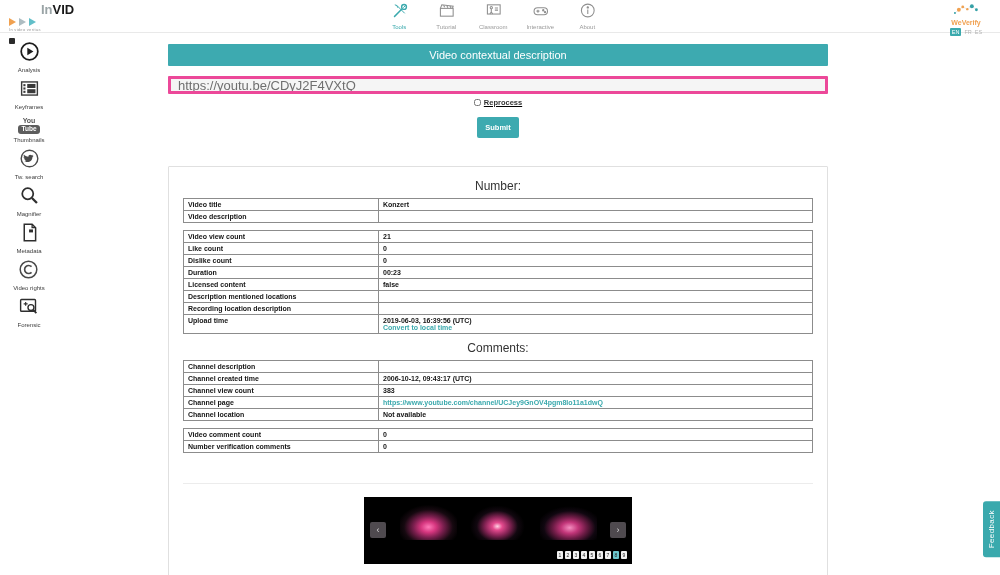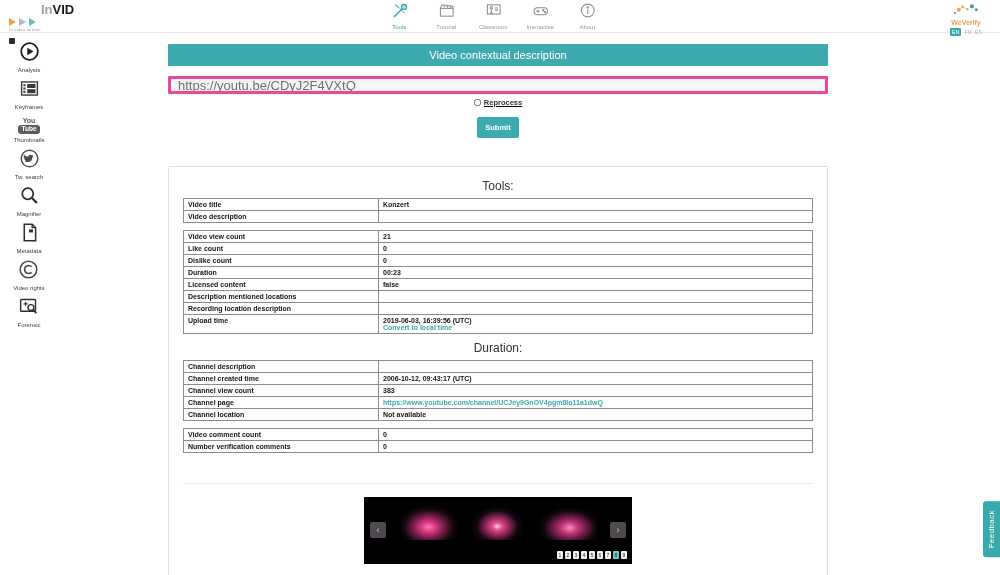--- a/index.html
+++ b/index.html
@@ -274,21 +274,21 @@
   <div class="reprocess-row">
     <input type="checkbox" style="">
     <span class="reprocess-label">Reprocess</span>
   </div>
 
   <div class="submit-row">
     <button class="submit-btn">Submit</button>
   </div>
 
   <div class="card">
-    <div class="section-heading">Tools:</div>
+    <div class="section-heading">Number:</div>
 
     <table>
       <tbody>
           <tr>
         <td class="lbl">Video title</td>
         <td>Konzert</td>
       </tr>
       <tr>
         <td class="lbl">Video description</td>
         <td></td>
@@ -329,21 +329,21 @@
       <tr>
         <td class="lbl">Upload time</td>
         <td>
           <span>2019-06-03, 16:39:56 (UTC)</span><br>
           <span class="cell-link">Convert to local time</span>
         </td>
       </tr>
     </tbody>
       </table>
 
-    <div class="section-heading">Duration:</div>
+    <div class="section-heading">Comments:</div>
 
     <table>
       <tbody>
           <tr>
         <td class="lbl">Channel description</td>
         <td></td>
       </tr>
       <tr>
         <td class="lbl">Channel created time</td>
         <td>2006-10-12, 09:43:17 (UTC)</td>

